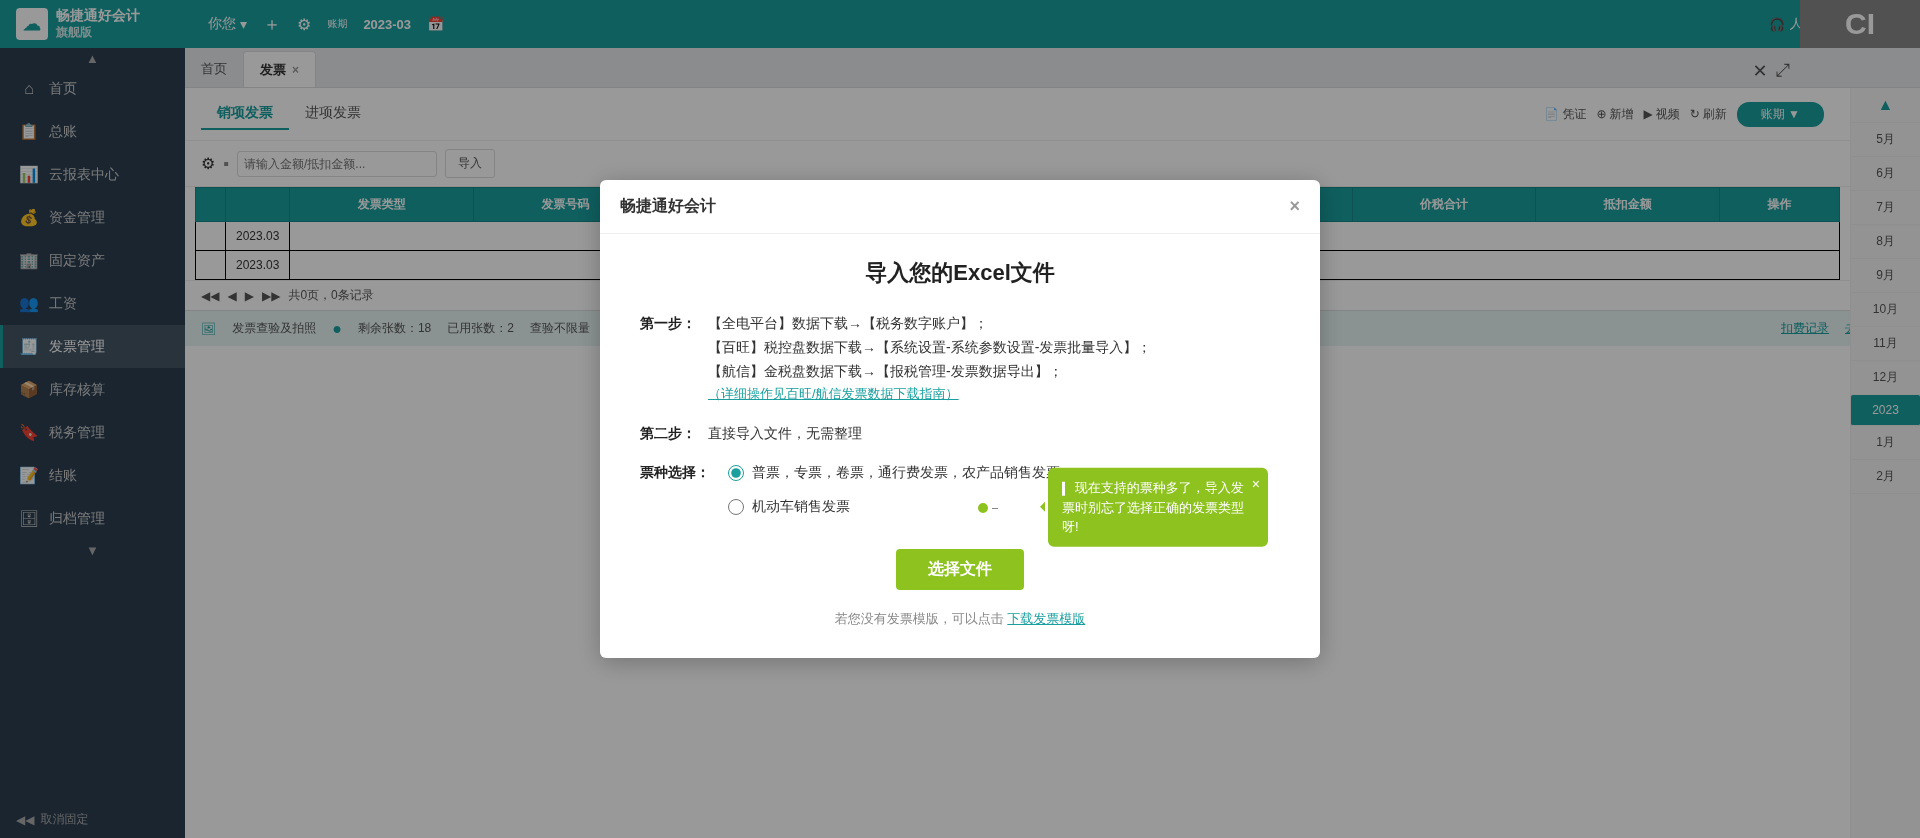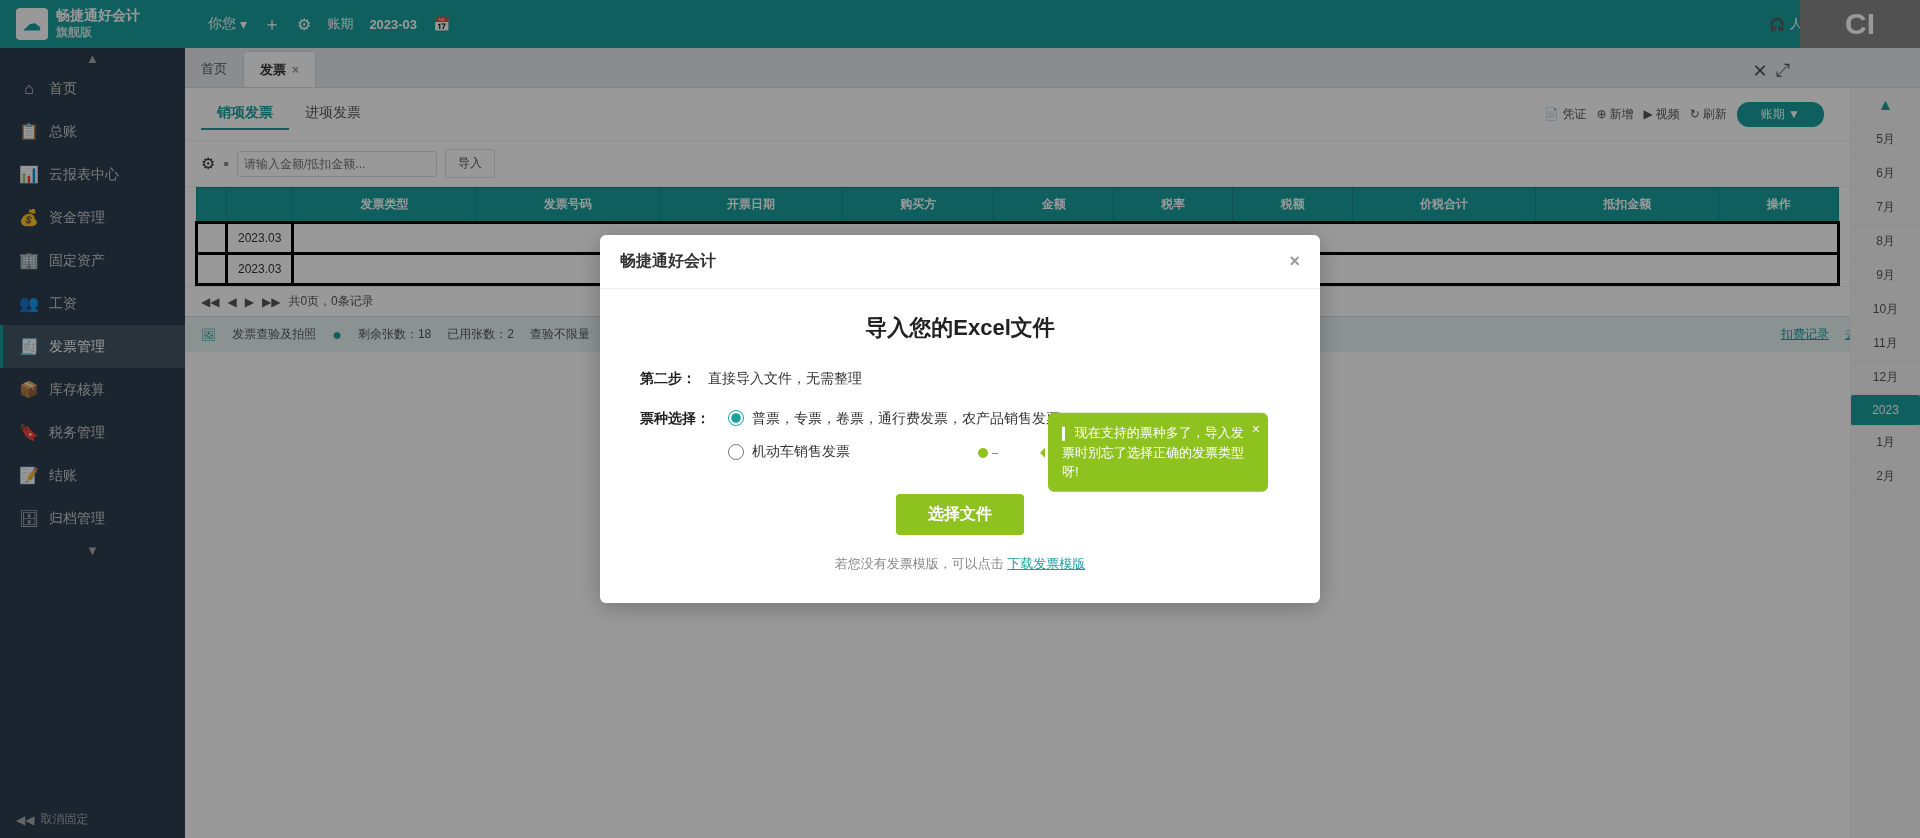--- a/index.html
+++ b/index.html
@@ -211,21 +211,21 @@
     }
     .data-table th {
       background: #1a9e9e;
       color: white;
       padding: 8px 10px;
       text-align: center;
       border: 1px solid #17888a;
     }
     .data-table td {
       padding: 7px 10px;
-      border: 3px solid #000000;
+      border: 1px solid #000000;
       text-align: center;
     }
 
     
     .bottom-bar {
       height: 36px;
       background: #e8f4f4;
       display: flex; align-items: center;
       padding: 0 16px;
       gap: 16px;
@@ -372,21 +372,21 @@
     </div>
   </div>
 
   <div class="top-bar-center">
     <div class="account-selector">
       <span>你您</span>
       <span>▾</span>
     </div>
     <span style="font-size:18px; cursor:pointer;">＋</span>
     <span style="font-size:16px; cursor:pointer;">⚙</span>
-    <span style="font-size:13px;">账期</span>
+    <span style="font-size:10px;">账期</span>
     <span style="font-size:13px; font-weight:bold;">2023-03</span>
     <span style="font-size:14px; cursor:pointer;">📅</span>
   </div>
 
   <div class="top-bar-right">
     <div class="top-btn">
       <span>🎧</span>
       <span>人工咨询</span>
     </div>
     <div class="top-btn">
@@ -585,20 +585,29 @@
 
 <div class="modal-overlay">
   <div class="modal">
     <div class="modal-header">
       <span>畅捷通好会计</span>
       <span class="modal-close">×</span>
     </div>
     <div class="modal-body">
       <div class="modal-title-big">导入您的Excel文件</div>
 
+      <div class="step-row">
+        <span class="step-label">第一步：</span>
+        <div class="step-content">
+          <div>【全电平台】数据下载→【税务数字账户】；</div>
+          <div>【百旺】税控盘数据下载→【系统设置-系统参数设置-发票批量导入】；</div>
+          <div>【航信】金税盘数据下载→【报税管理-发票数据导出】；</div>
+          <div style="color:#1a9e9e; font-size:13px; cursor:pointer; text-decoration:underline;">（详细操作见百旺/航信发票数据下载指南）</div>
+        </div>
+      </div>
 
       <div class="step-row" style="margin-top:16px;">
         <span class="step-label">第二步：</span>
         <span class="step-content">直接导入文件，无需整理</span>
       </div>
 
       <div class="radio-group" style="margin-top:16px;">
         <div class="step-row" style="align-items:flex-start;">
           <span class="step-label" style="min-width:80px;">票种选择：</span>
           <div style="position:relative;">

